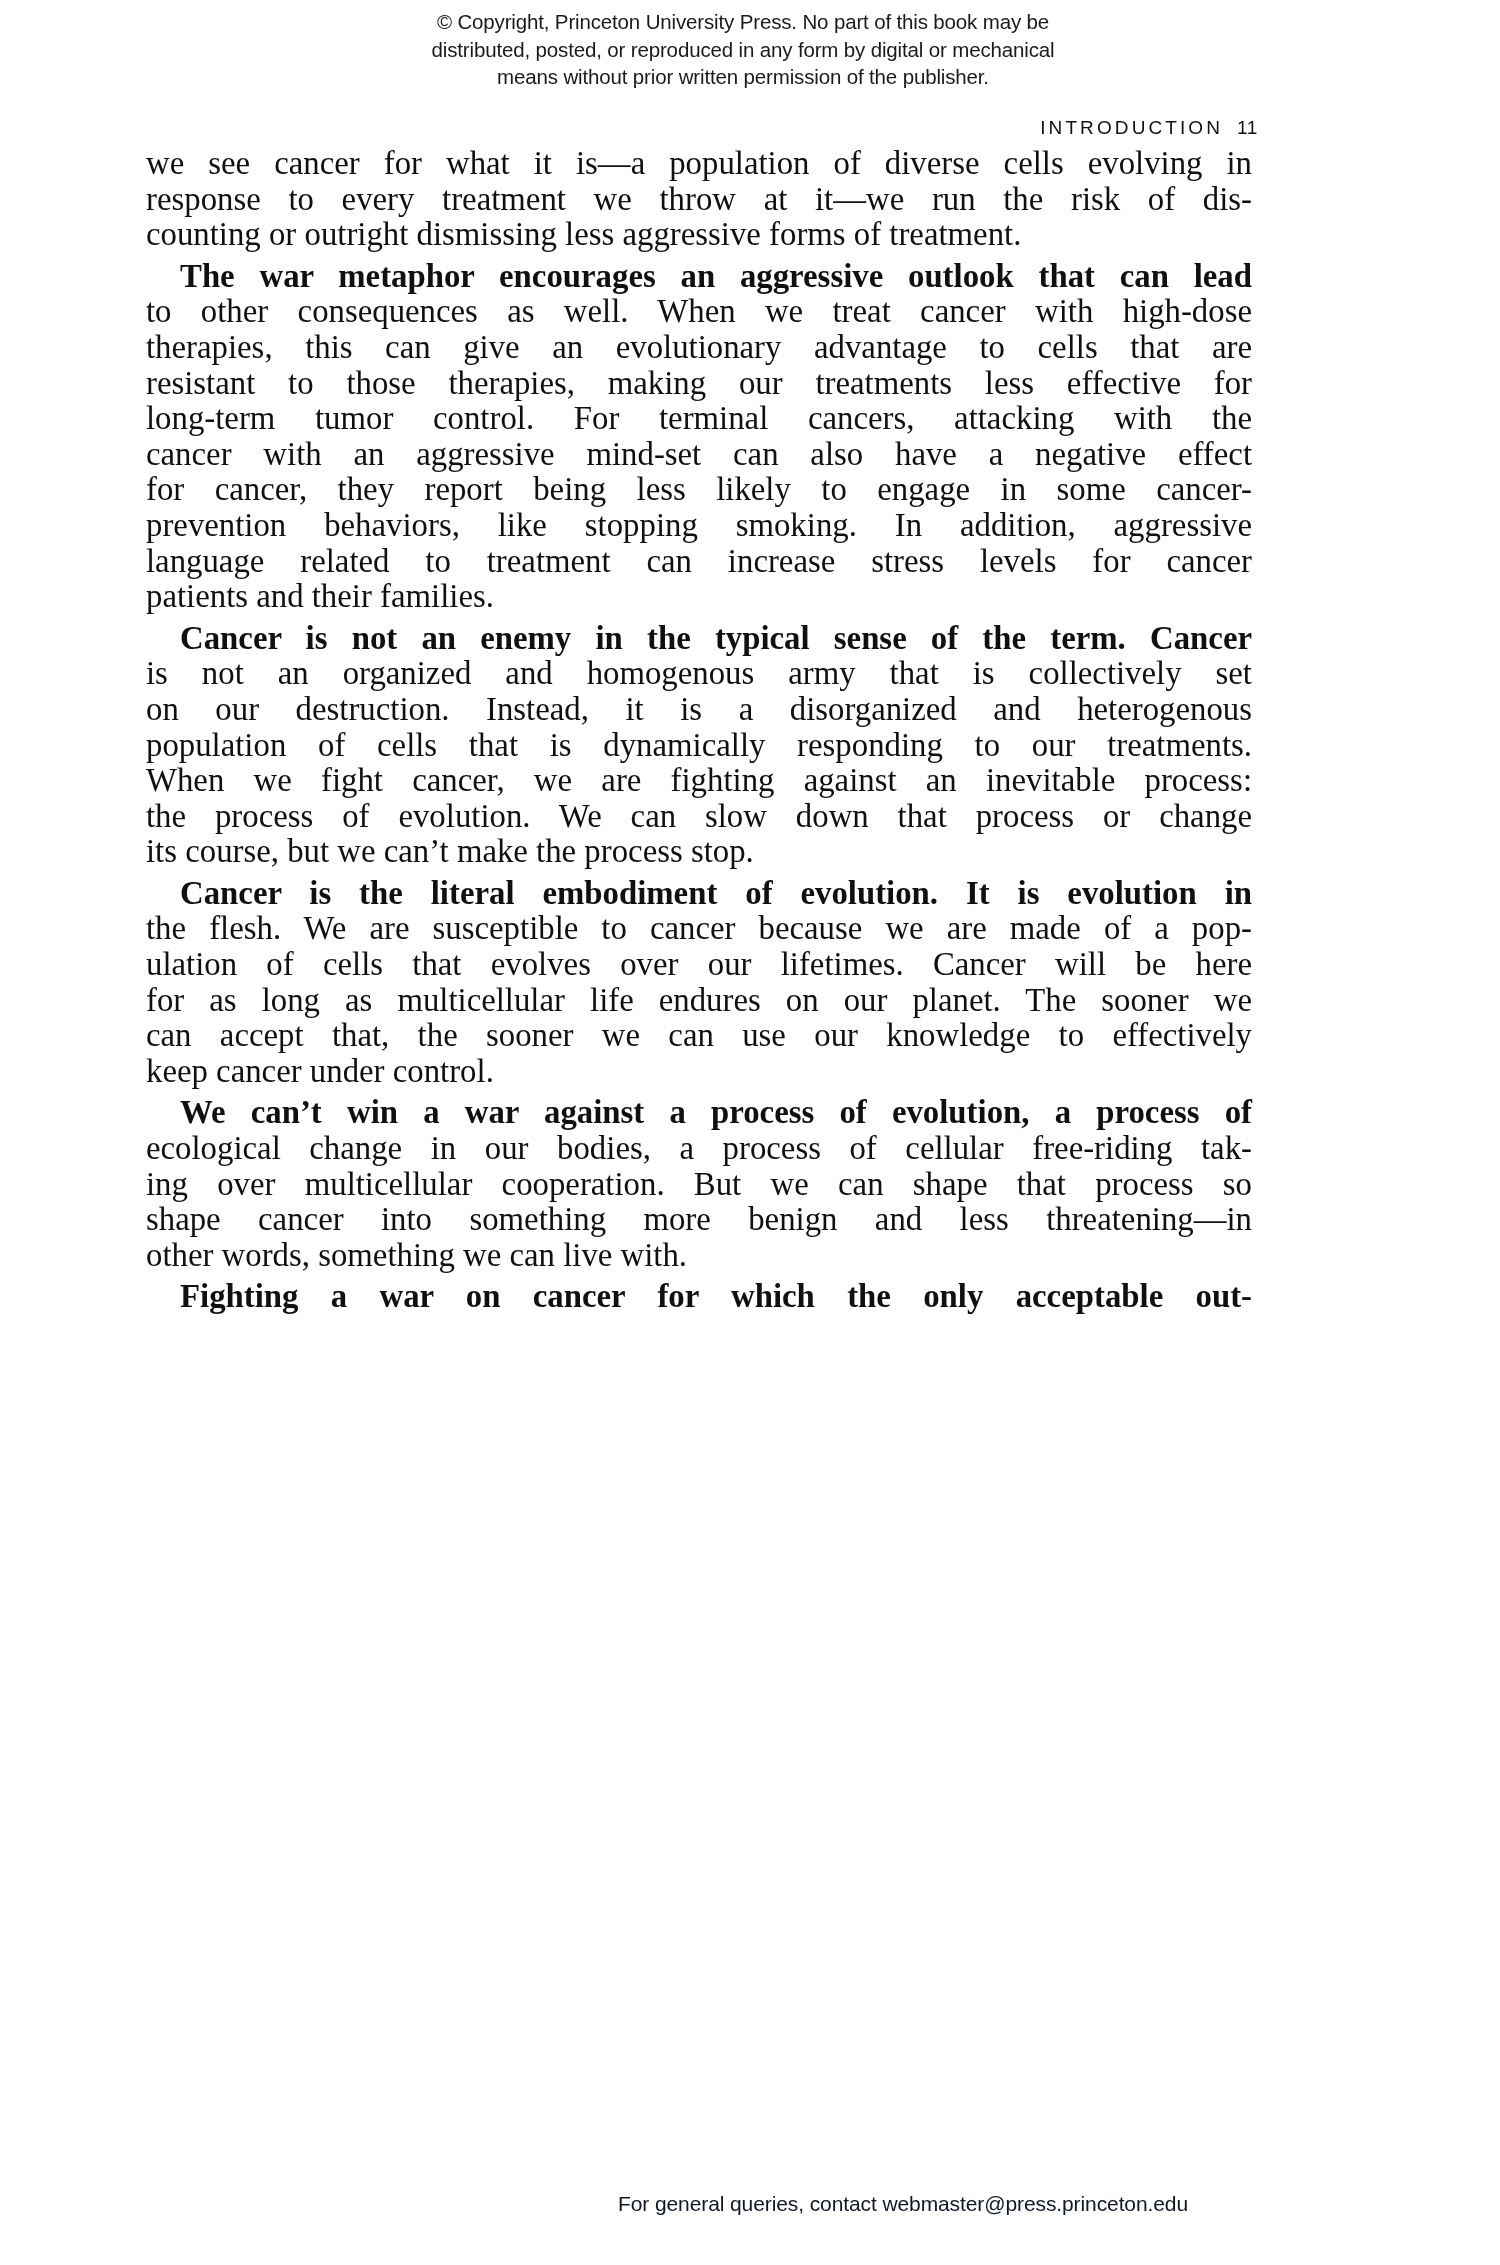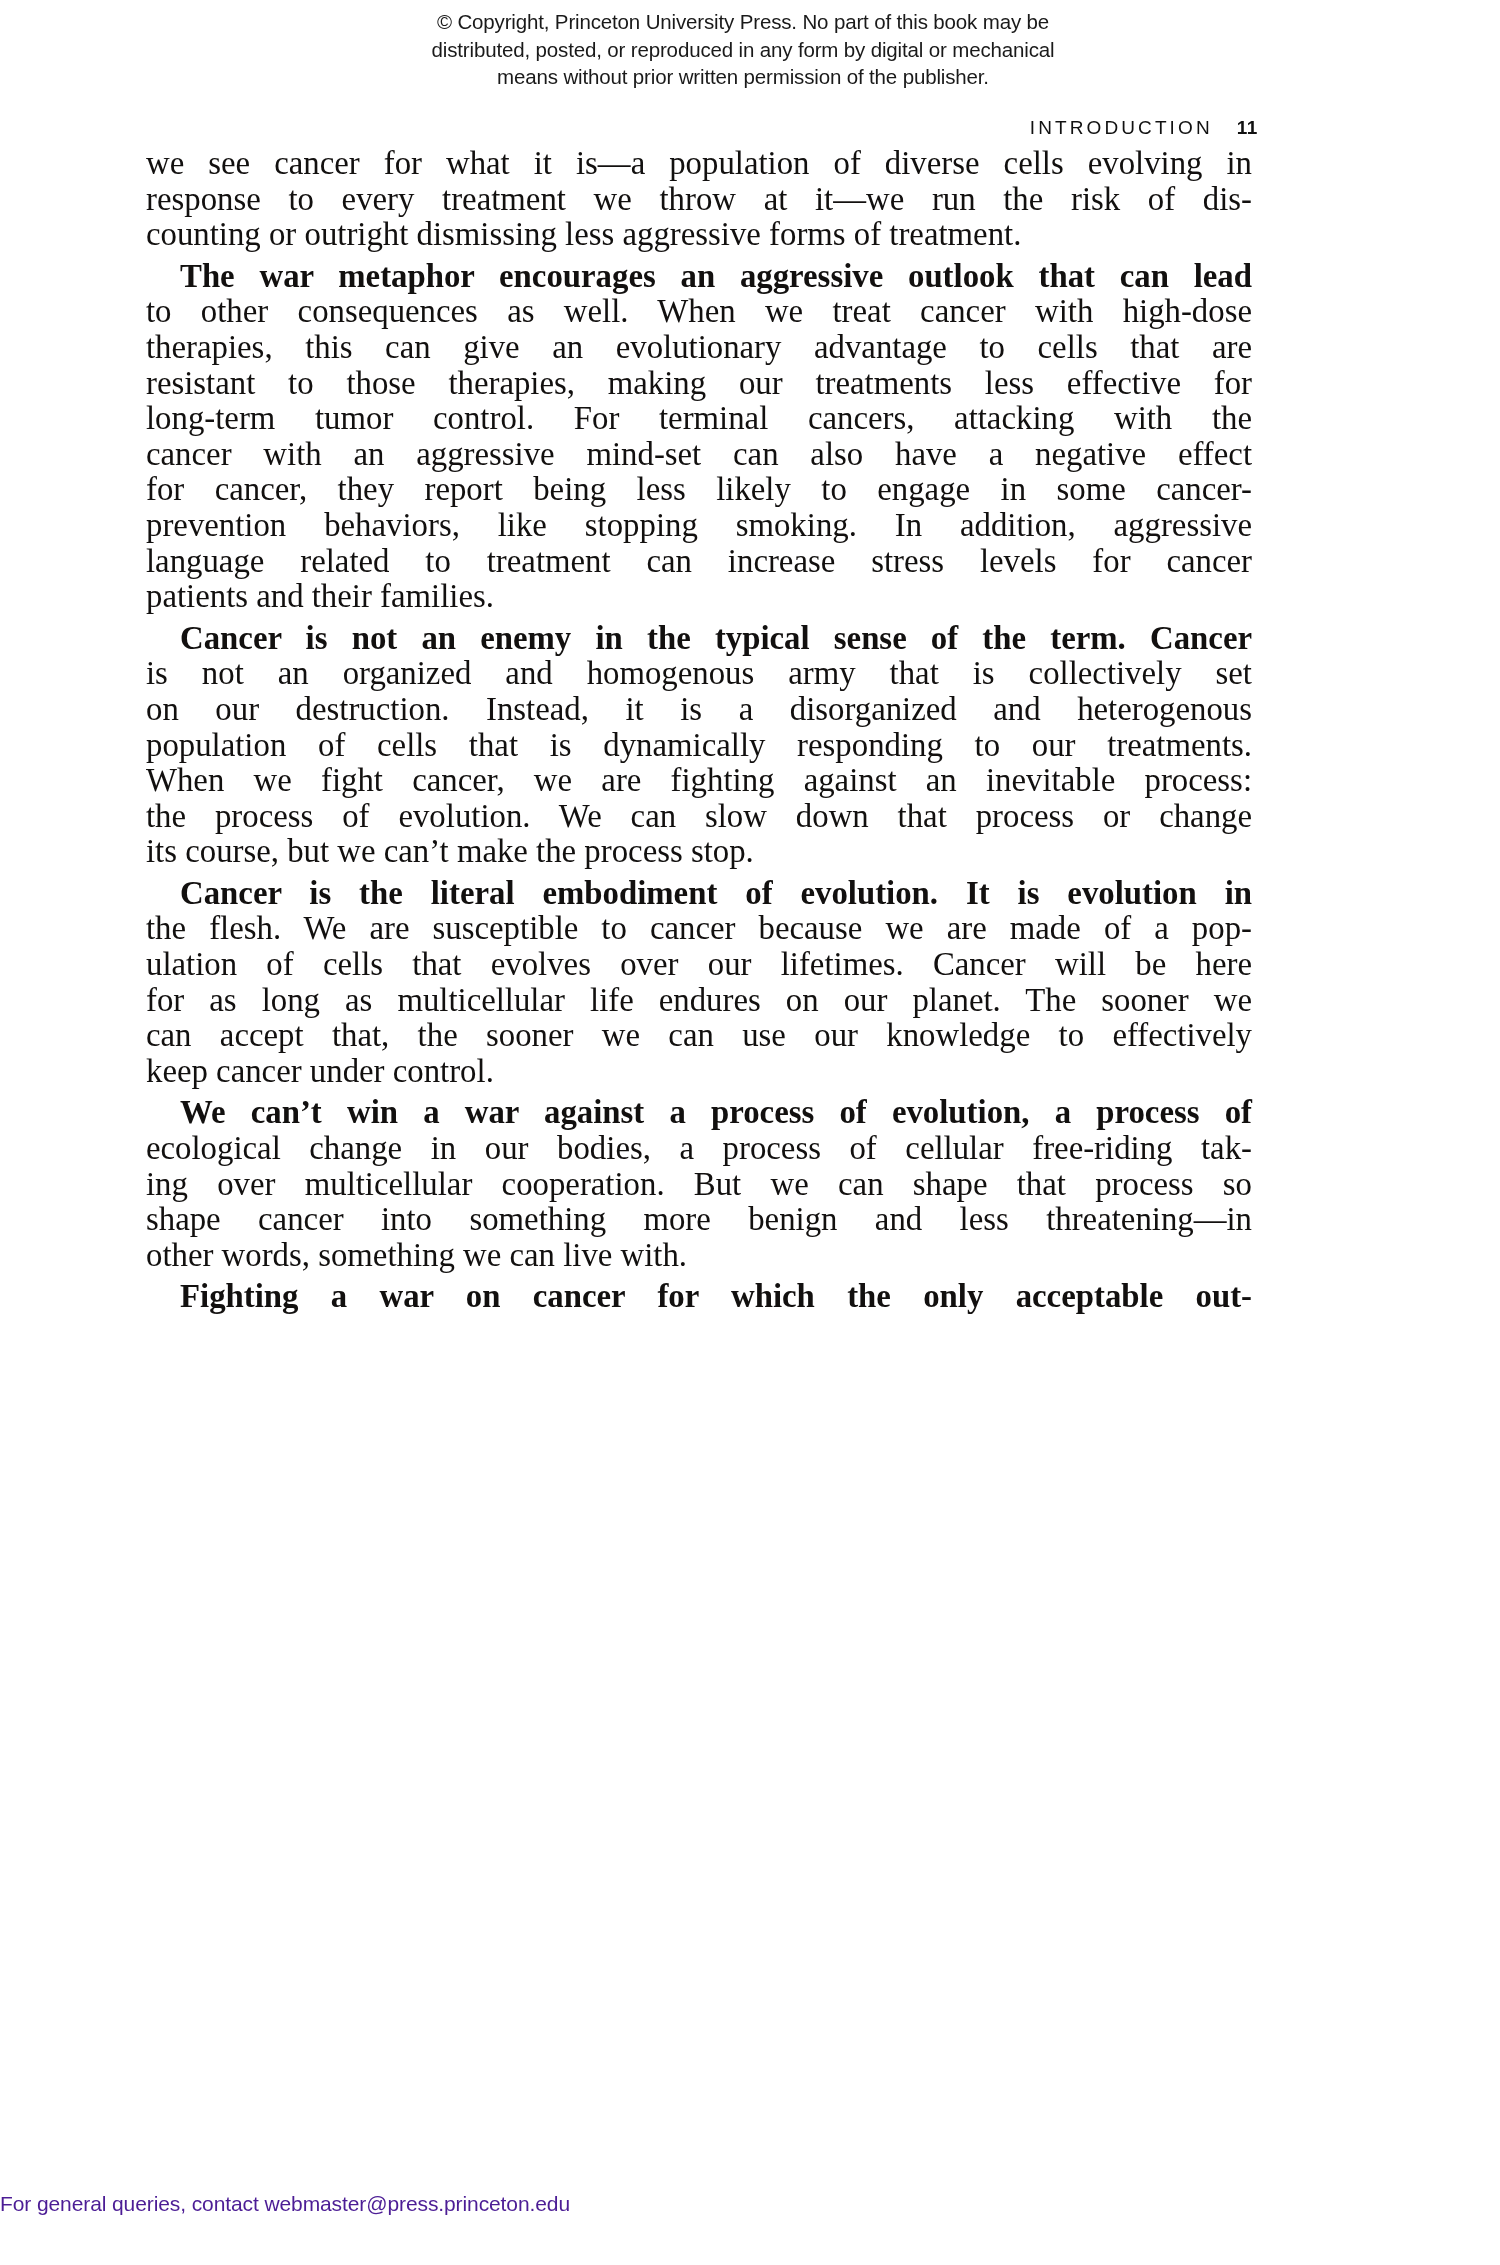--- a/index.html
+++ b/index.html
@@ -40,22 +40,22 @@
     right: 242px;
     top: 117px;
     font-family: "Liberation Sans", sans-serif;
     font-size: 19px;
     letter-spacing: 3.1px;
     color: #111111;
     white-space: nowrap;
   }
   .running-head .rh-label { }
   .running-head .rh-page {
-    font-weight: bold;
-    margin-left: 24px;
+    font-weight: normal;
+    margin-left: 14px;
     letter-spacing: 0.6px;
   }
 
   
   .page-body {
     position: absolute;
     left: 140px;
     top: 140px;
     width: 1118px;
   }
@@ -83,24 +83,24 @@
     text-indent: 34px;
     font-weight: bold;
   }
 
   
   .page-footer {
     position: absolute;
     left: 0;
     top: 2192px;
     width: 1188px;
-    text-align: left;
+    text-align: right;
     font-family: "Liberation Sans", sans-serif;
     font-size: 21px;
-    color: #4c1d95;
+    color: #0f172a;
     letter-spacing: -0.1px;
   }
 </style>
 </head>
 <body>
 
 <div class="copyright-notice">
   <span class="cline">© Copyright, Princeton University Press. No part of this book may be</span>
   <span class="cline">distributed, posted, or reproduced in any form by digital or mechanical</span>
   <span class="cline">means without prior written permission of the publisher.</span>

